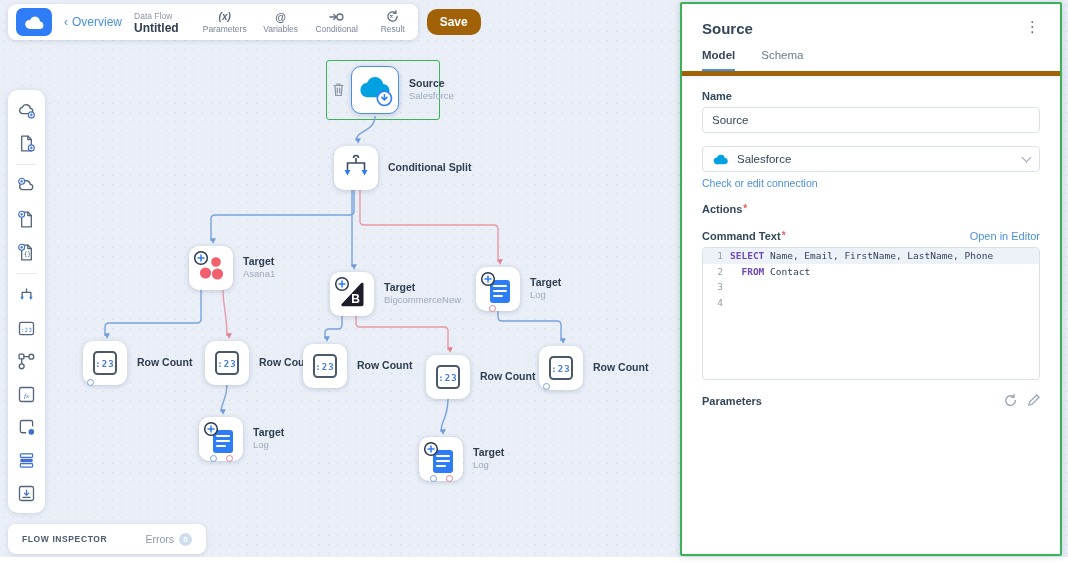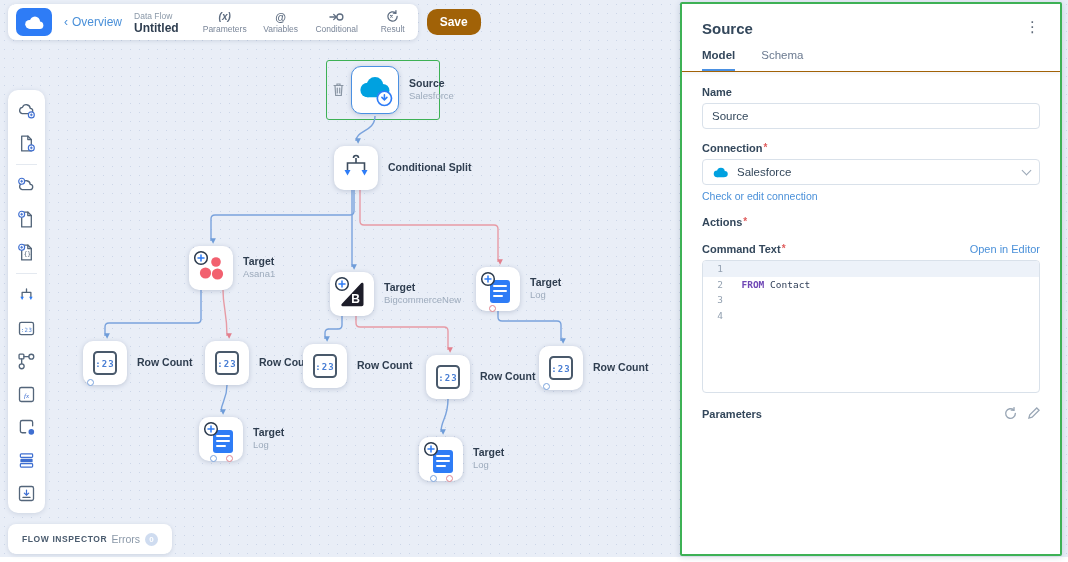--- a/index.html
+++ b/index.html
@@ -53,38 +53,38 @@
   
   .sidebar{
     position:absolute;left:8px;top:90px;width:37px;background:#fff;border-radius:10px;
     box-shadow:0 1px 5px rgba(40,60,100,.15);
     display:flex;flex-direction:column;align-items:center;padding:8px 0;gap:9px;
   }
   .side-tool{width:24px;height:24px;display:flex;align-items:center;justify-content:center;cursor:pointer;border-radius:5px;}
   .side-div{width:21px;height:1px;background:#e4e9f0;}
   
   .inspector{
-    position:absolute;left:8px;top:524px;width:164px;height:30px;background:#fff;border-radius:8px;
+    position:absolute;left:8px;top:524px;width:198px;height:30px;background:#fff;border-radius:8px;
     box-shadow:0 1px 4px rgba(40,60,100,.15);
     display:flex;align-items:center;padding:0 14px;box-sizing:border-box;
   }
   .inspector .hd{font-size:8.5px;font-weight:bold;letter-spacing:.6px;color:#4a5b6e;}
   .inspector .er{margin-left:auto;font-size:10.5px;color:#8a98a8;display:flex;align-items:center;gap:5px;cursor:pointer;}
   .err-badge{width:13px;height:13px;border-radius:50%;background:#cfdcf0;color:#ffffff;
     font-size:8px;font-weight:bold;display:flex;align-items:center;justify-content:center;}
   
   .panel{
     position:absolute;left:680px;top:2px;width:382px;height:554px;background:#fff;
     border:2px solid #3db155;box-sizing:border-box;border-radius:2px;
     box-shadow:0 1px 6px rgba(40,60,100,.18);overflow:hidden;
   }
   .panel-head{padding:16px 20px 0 20px;display:flex;align-items:flex-start;}
   .panel-title{font-size:15px;font-weight:bold;color:#33475b;}
   .kebab{margin-left:auto;color:#5f6b7a;font-size:15px;cursor:pointer;line-height:14px;}
-  .tabs{display:flex;gap:26px;padding:12px 20px 0 20px;border-bottom:1px solid #a16207;
+  .tabs{display:flex;gap:26px;padding:12px 20px 0 20px;border-bottom:5px solid #a16207;
     box-shadow:0 2px 3px rgba(40,60,100,.05);}
   .tab{font-size:11.5px;padding-bottom:8px;color:#6b7a90;cursor:pointer;}
   .tab.active{color:#33475b;font-weight:bold;border-bottom:2.5px solid #4a90e2;}
   .panel-body{padding:14px 20px 0 20px;}
   .f-label{font-size:11px;font-weight:bold;color:#33475b;margin-bottom:5px;}
   .req{color:#e05c5c;font-size:10px;vertical-align:top;margin-left:1px;}
   .f-input,.f-select{
     height:24px;border:1px solid #d9e1ea;border-radius:4px;display:flex;align-items:center;
     padding:0 9px;font-size:11.5px;color:#33475b;background:#fff;
   }
@@ -440,21 +440,20 @@
   <div class="tabs">
     <span class="tab active">Model</span>
     <span class="tab">Schema</span>
   </div>
   <div class="panel-body">
     <div class="f-label">Name</div>
     <div class="f-input">
         <span>Source</span>
       </div>
 
-    <div class="f-label"><span>Connection</span><span class="req">*</span></div>
     <div class="f-select">
       <span class="sf-mini">
         <svg width="17" height="11" viewBox="0 0 20 13">
             <g fill="#00a1e0">
               <circle cx="6" cy="8" r="4"></circle>
               <circle cx="10.5" cy="5.5" r="4.6"></circle>
               <circle cx="15" cy="8.3" r="3.6"></circle>
               <rect x="4" y="7" width="13" height="5" rx="2.5"></rect>
             </g>
           </svg>
@@ -466,20 +465,21 @@
 
     <div class="f-label"><span>Actions</span><span class="req">*</span></div>
 
     <div class="cmd-row">
       <span class="f-label" style="margin-bottom:0"><span>Command Text</span><span class="req">*</span></span>
       <span class="link">Open in Editor</span>
     </div>
     <div class="code-box" id="codebox">
         <div class="code-line active">
           <span class="gut">1</span>
+          <span class="code-text"><span class="tok-kw">SELECT</span><span class="tok-id"> Name, Email, FirstName, LastName, Phone</span></span>
         </div>
         <div class="code-line">
           <span class="gut">2</span>
           <span class="code-text"><span class="tok-id">  </span><span class="tok-kw">FROM</span><span class="tok-id"> Contact</span></span>
         </div>
         <div class="code-line">
           <span class="gut">3</span>
         </div>
         <div class="code-line">
           <span class="gut">4</span>

